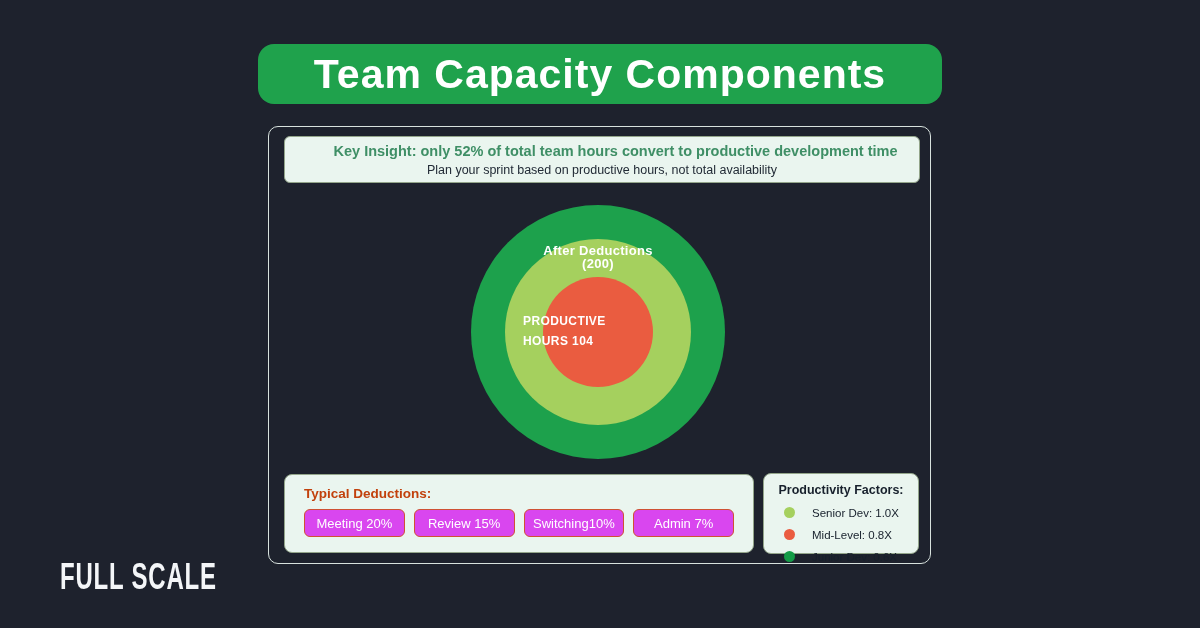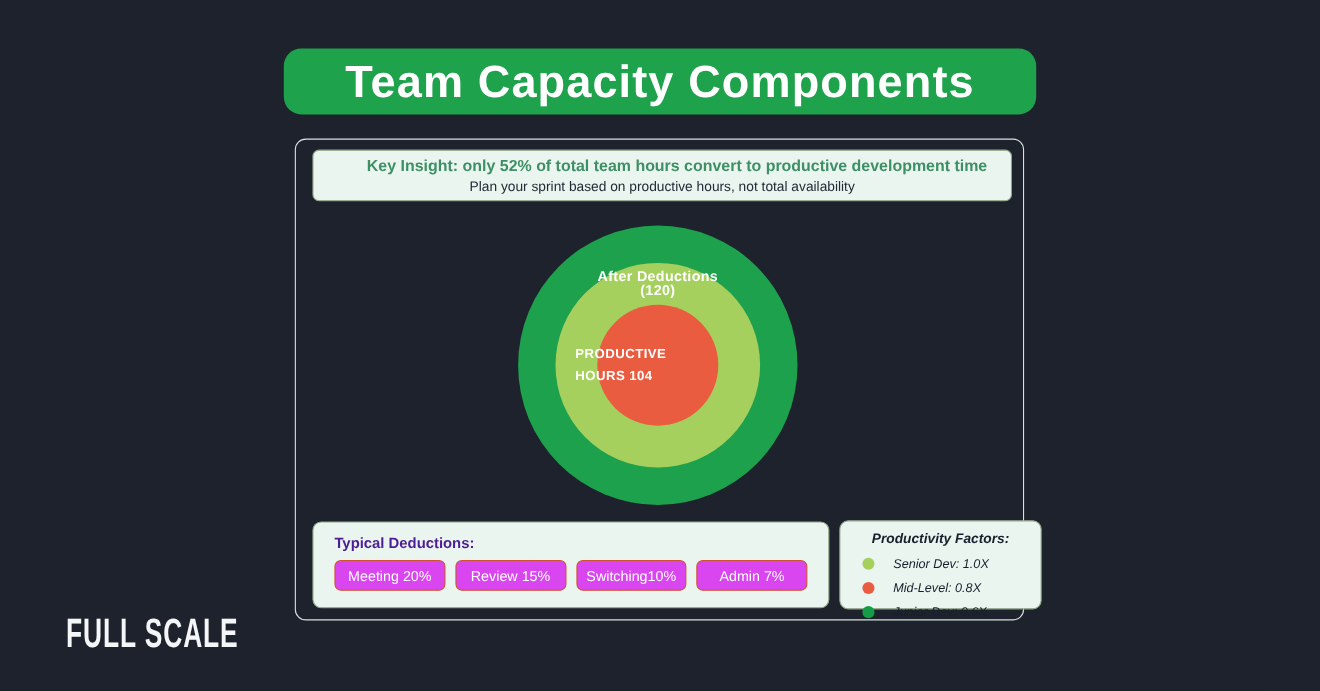--- a/index.html
+++ b/index.html
@@ -55,34 +55,33 @@
     text-align: left; color: #ffffff; font-size: 12px; font-weight: bold;
     line-height: 20px; letter-spacing: 0.4px;
   }
 
   
   .deductions {
     position: absolute; left: 15px; top: 347px; width: 470px; height: 79px;
     background: #eaf5ef; border: 1px solid #93a58a; border-radius: 8px;
     padding: 11px 19px 0 19px;
   }
-  .box-title { color: #4c1d95; font-size: 13.5px; font-weight: bold; }
+  .box-title { color: #c2410c; font-size: 13.5px; font-weight: bold; }
   .chips { display: flex; gap: 9px; margin-top: 8px; }
   .chip {
     flex: 1; height: 28px; background: #d946ef; border: 1px solid #cf5134;
     border-radius: 6px; color: #ffffff; font-size: 13px;
     display: flex; align-items: center; justify-content: center; cursor: pointer;
   }
 
   
   .factors {
-    position: absolute; left: 494px; top: 346px; width: 184px; height: 81px;
+    position: absolute; left: 494px; top: 346px; width: 156px; height: 81px;
     background: #eaf5ef; border: 1px solid #93a58a; border-radius: 8px;
     padding: 9px 10px 0 10px;
-    font-style: italic;
   }
   .factors-title { color: #17202c; font-size: 12.5px; font-weight: bold; text-align: center; }
   .factor-row {
     display: flex; align-items: flex-start; gap: 17px;
     margin-top: 10px; padding-left: 10px;
   }
   .dot { width: 11px; height: 11px; border-radius: 50%; flex: 0 0 auto; }
   .factor-label { color: #17202c; font-size: 11.5px; }
 
   
@@ -107,21 +106,21 @@
       <div class="insight-head">Key Insight: only 52% of total team hours convert to productive development time</div>
       <div class="insight-sub">Plan your sprint based on productive hours, not total availability</div>
     </div>
 
     <div class="circle outer"></div>
     <div class="circle middle"></div>
     <div class="circle inner"></div>
 
     <div class="mid-label">
       <div>After Deductions</div>
-      <div>(120)</div>
+      <div>(200)</div>
     </div>
 
     <div class="inner-label">
       <div>PRODUCTIVE</div>
       <div>HOURS 104</div>
     </div>
 
     <div class="deductions">
       <div class="box-title">Typical Deductions:</div>
       <div class="chips">

